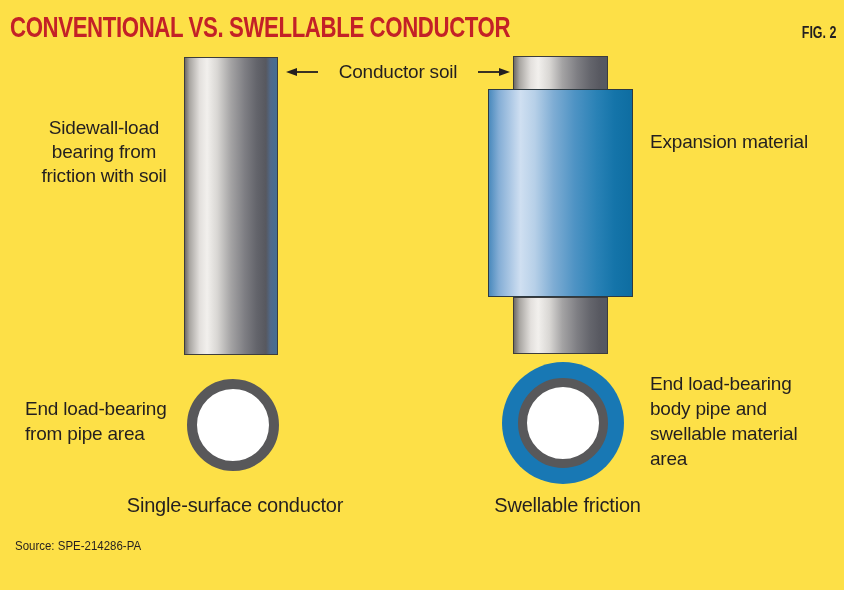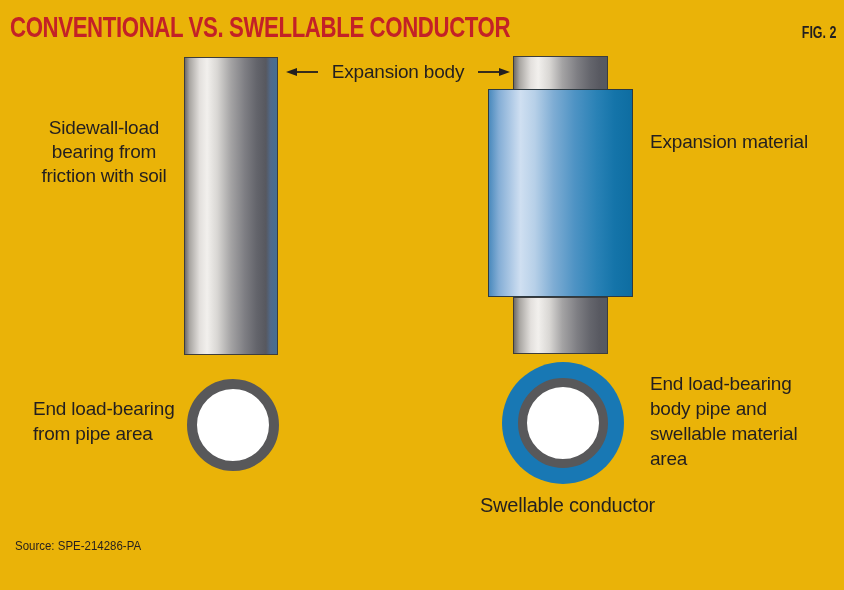--- a/index.html
+++ b/index.html
@@ -1,19 +1,19 @@
 <!DOCTYPE html>
 <html><head>
 <meta charset="utf-8">
 <style>
   html,body{margin:0;padding:0;background:#ffffff;}
   #canvas{
     position:relative;
     width:844px;height:590px;
-    background:#eab308;
+    background:#fde047;
     font-family:"Liberation Sans", sans-serif;
     color:#231f20;
     overflow:hidden;
   }
   .abs{position:absolute;}
 
   #title{
     left:10px;top:10px;
     font-size:30px;font-weight:700;letter-spacing:-0.5px;
     color:#c32127;white-space:nowrap;
@@ -61,21 +61,21 @@
   #conductor-body-row{
     left:286px;top:61px;width:224px;height:22px;
     display:flex;align-items:center;justify-content:space-between;
   }
   #conductor-body-row .arrow{flex:0 0 auto;display:block;}
   #conductor-body-row .lbl{flex:1;text-align:center;white-space:nowrap;}
 
   
   #sidewall-label{left:28px;top:116px;width:152px;text-align:center;}
   #expansion-label{left:650px;top:130px;white-space:nowrap;}
-  #end-load-left{left:33px;top:396px;width:162px;line-height:25px;}
+  #end-load-left{left:25px;top:396px;width:162px;line-height:25px;}
   #end-load-right{left:650px;top:371px;width:178px;line-height:25px;}
   #caption-left{left:115px;top:493px;width:240px;text-align:center;font-size:20px;}
   #caption-right{left:470px;top:493px;width:195px;text-align:center;font-size:20px;}
 
   
   #ring-conventional{
     left:187px;top:379px;width:72px;height:72px;
     border:10px solid #58585a;border-radius:50%;
     background:#ffffff;box-sizing:content-box;
   }
@@ -105,36 +105,37 @@
 
   <div id="pipe-top" class="abs pipe"></div>
   <div id="pipe-bottom" class="abs pipe"></div>
   <div id="expansion-body" class="abs"></div>
 
   <div id="conductor-body-row" class="abs">
     <svg class="arrow" width="32" height="12" viewBox="0 0 32 12">
       <line x1="32" y1="6" x2="9" y2="6" stroke="#231f20" stroke-width="1.8"></line>
       <polygon points="0,6 11,2 11,10" fill="#231f20"></polygon>
     </svg>
-    <span class="lbl diagram-label">Expansion body</span>
+    <span class="lbl diagram-label">Conductor soil</span>
     <svg class="arrow" width="32" height="12" viewBox="0 0 32 12">
       <line x1="0" y1="6" x2="23" y2="6" stroke="#231f20" stroke-width="1.8"></line>
       <polygon points="32,6 21,2 21,10" fill="#231f20"></polygon>
     </svg>
   </div>
 
   <div id="sidewall-label" class="abs diagram-label">Sidewall-load bearing from friction with soil</div>
 
   <div id="expansion-label" class="abs diagram-label">Expansion material</div>
 
   <div id="ring-conventional" class="abs"></div>
   <div id="ring-swellable" class="abs"></div>
 
   <div id="end-load-left" class="abs diagram-label">End load-bearing from pipe area</div>
 
   <div id="end-load-right" class="abs diagram-label">End load-bearing body pipe and swellable material area</div>
 
+  <div id="caption-left" class="abs diagram-label">Single-surface conductor</div>
 
-  <div id="caption-right" class="abs diagram-label">Swellable conductor</div>
+  <div id="caption-right" class="abs diagram-label">Swellable friction</div>
 
   <div id="source-note" class="abs">Source: SPE-214286-PA</div>
 
 </div>
 
 </body></html>

